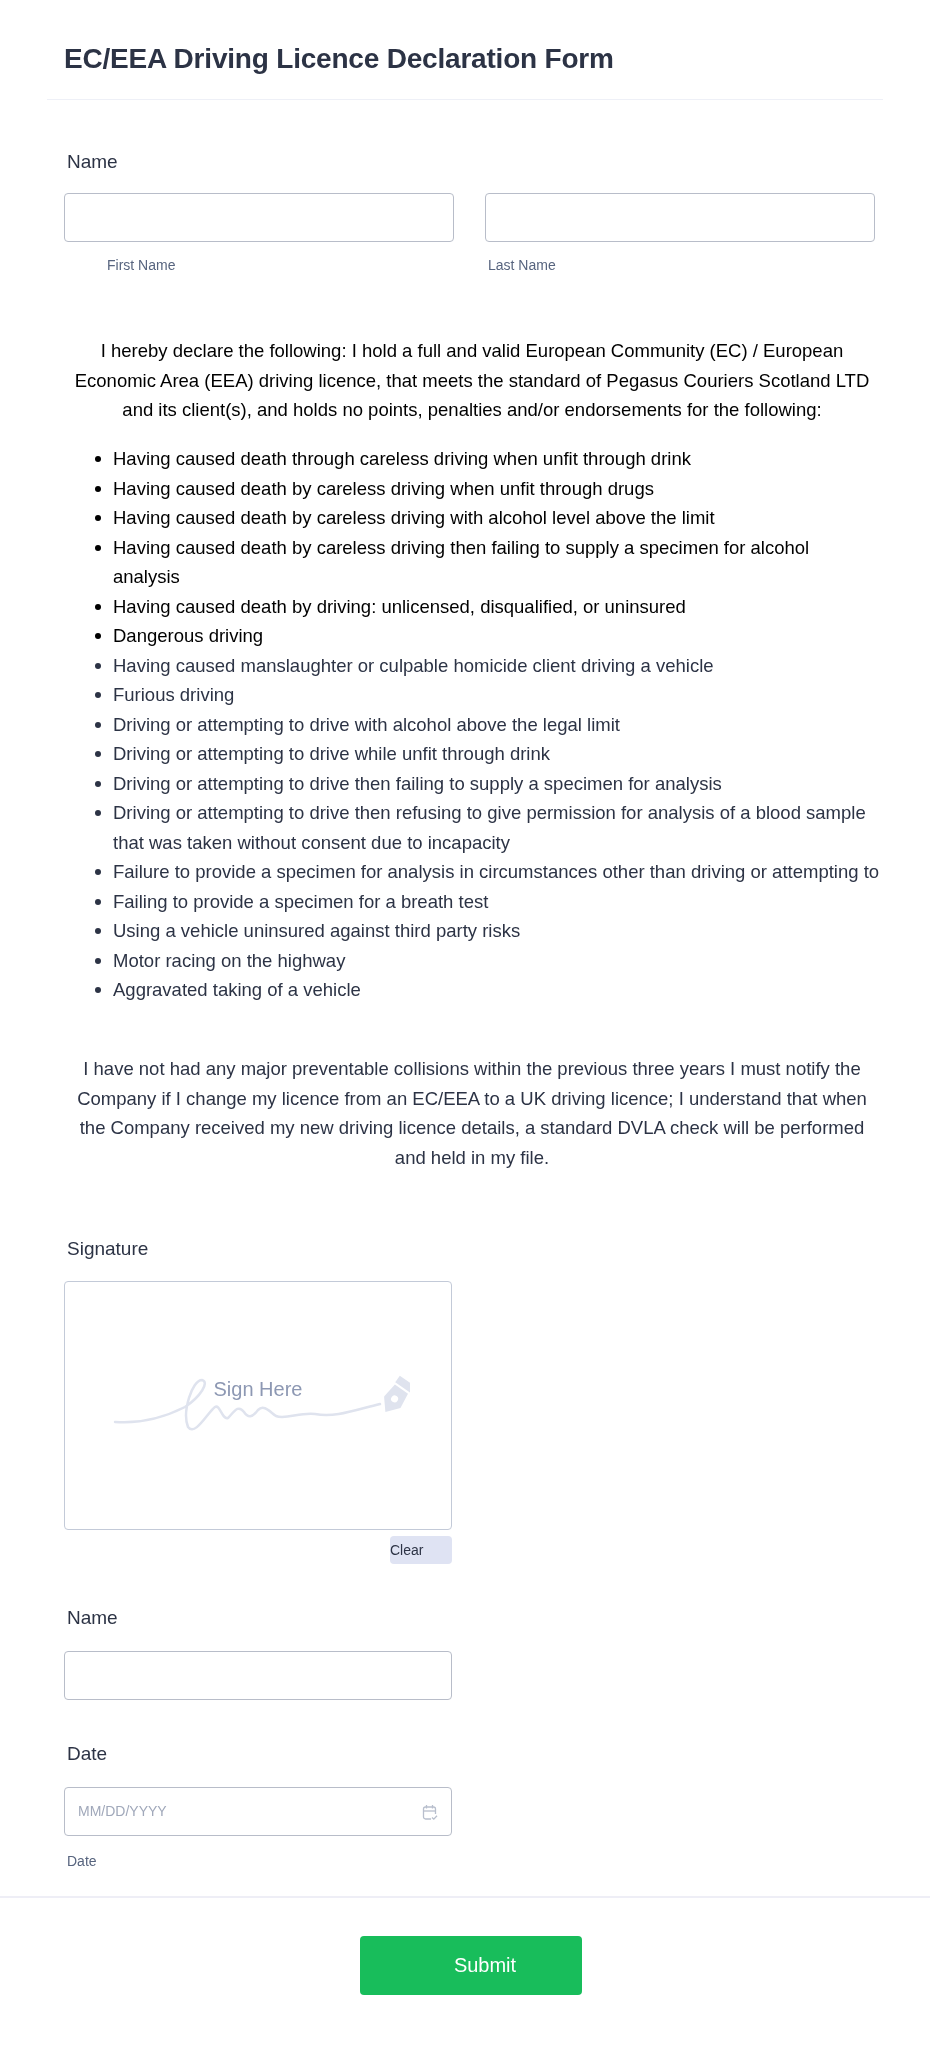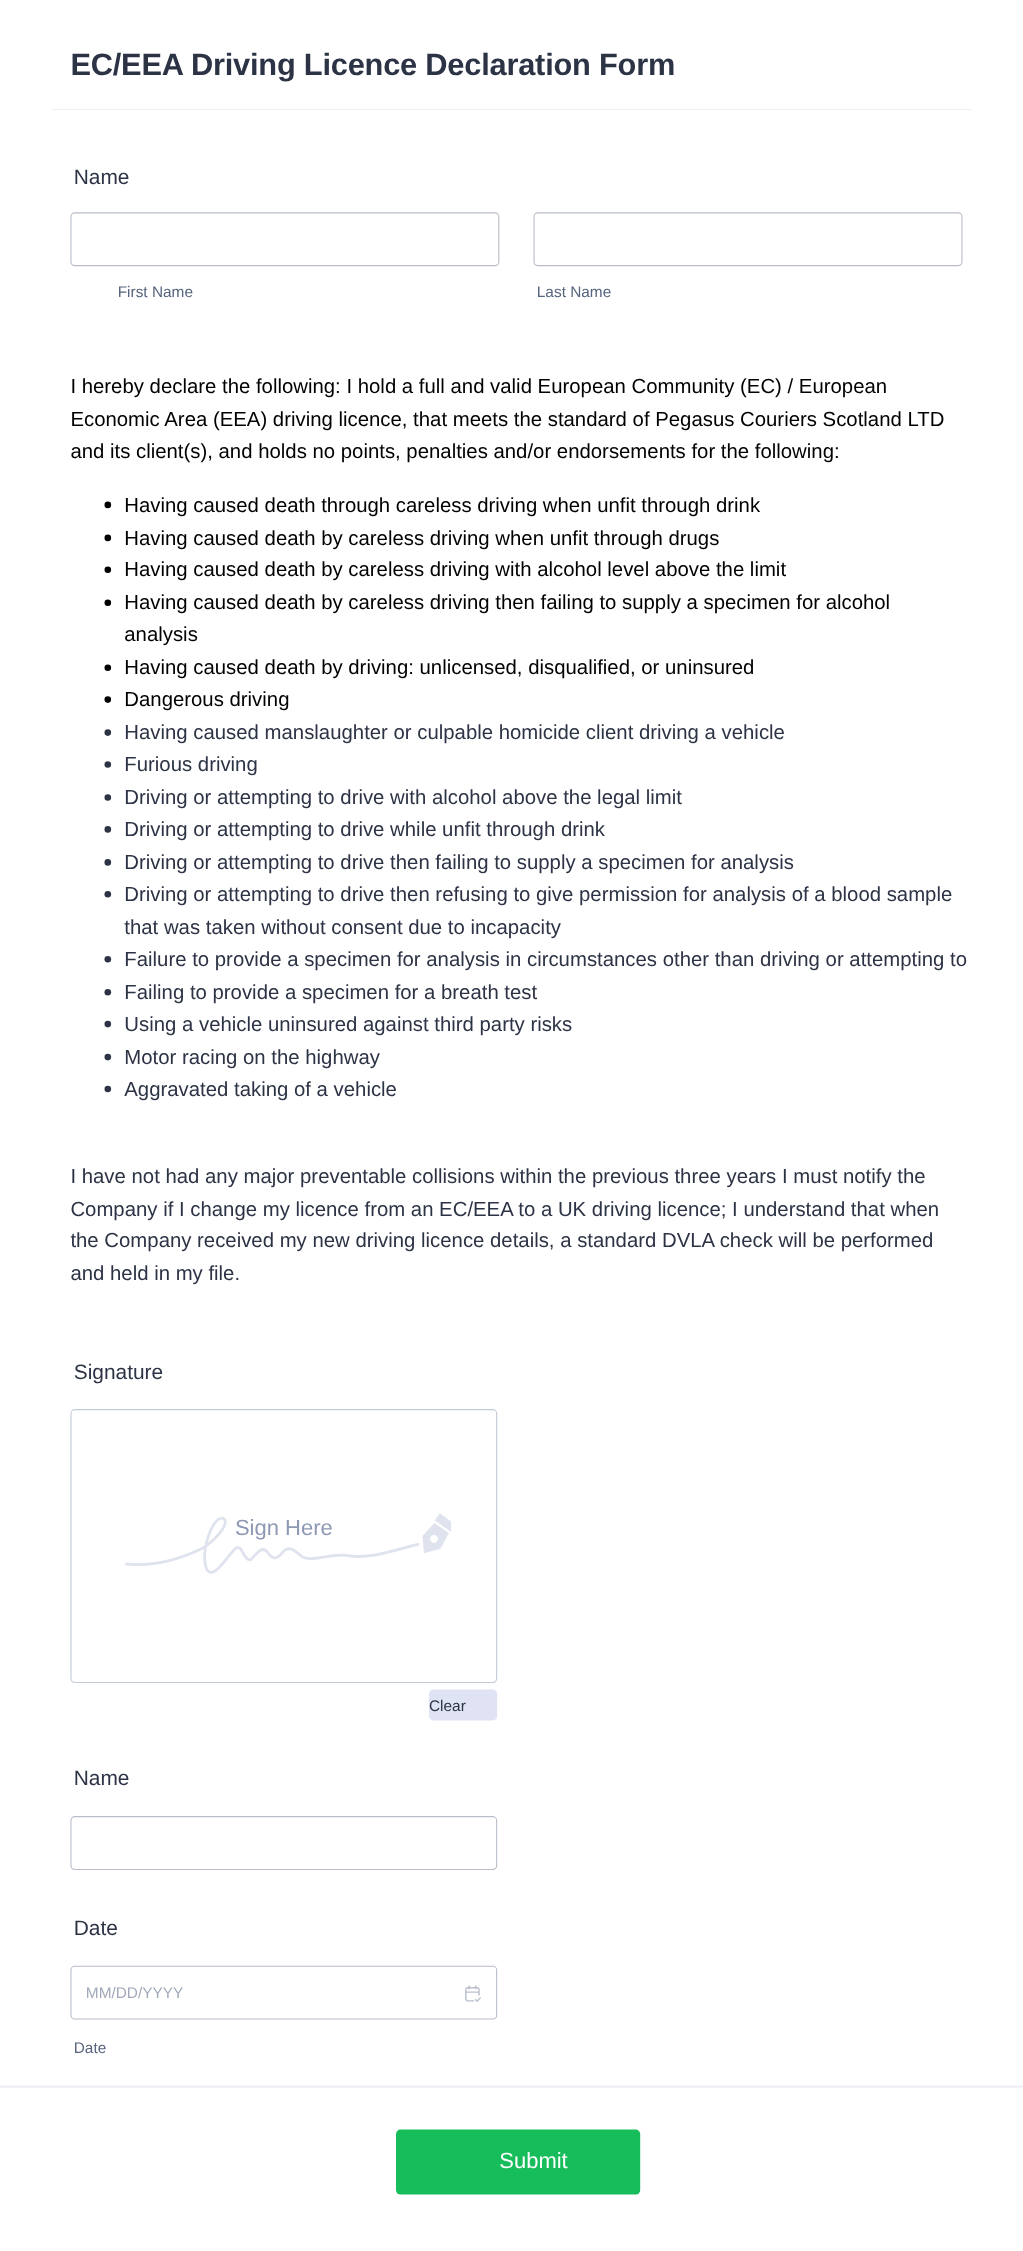--- a/index.html
+++ b/index.html
@@ -20,21 +20,21 @@
   }
   .input {
     position: absolute; height: 49px; border: 1px solid #b8bdc9; border-radius: 4px; background: #fff;
   }
   .sublabel {
     position: absolute; font-size: 14px; color: #57647e; line-height: 18px;
   }
 
   .paragraph {
     position: absolute; left: 64px; width: 816px;
-    font-size: 18.5px; line-height: 29.5px;
+    font-size: 18.5px; line-height: 29.5px; text-align: center;
   }
   .p-black { color: #000000; }
   .p-slate { color: #2c3345; }
 
   .bullet-list { position: absolute; left: 64px; top: 444px; width: 816px; list-style: none; }
   .bullet-list li {
     position: relative; padding-left: 49px; font-size: 18.5px; line-height: 29.5px;
   }
   .bullet-list li::before {
     content: ""; position: absolute; left: 31px; top: 12px; width: 6px; height: 6px; border-radius: 50%;

